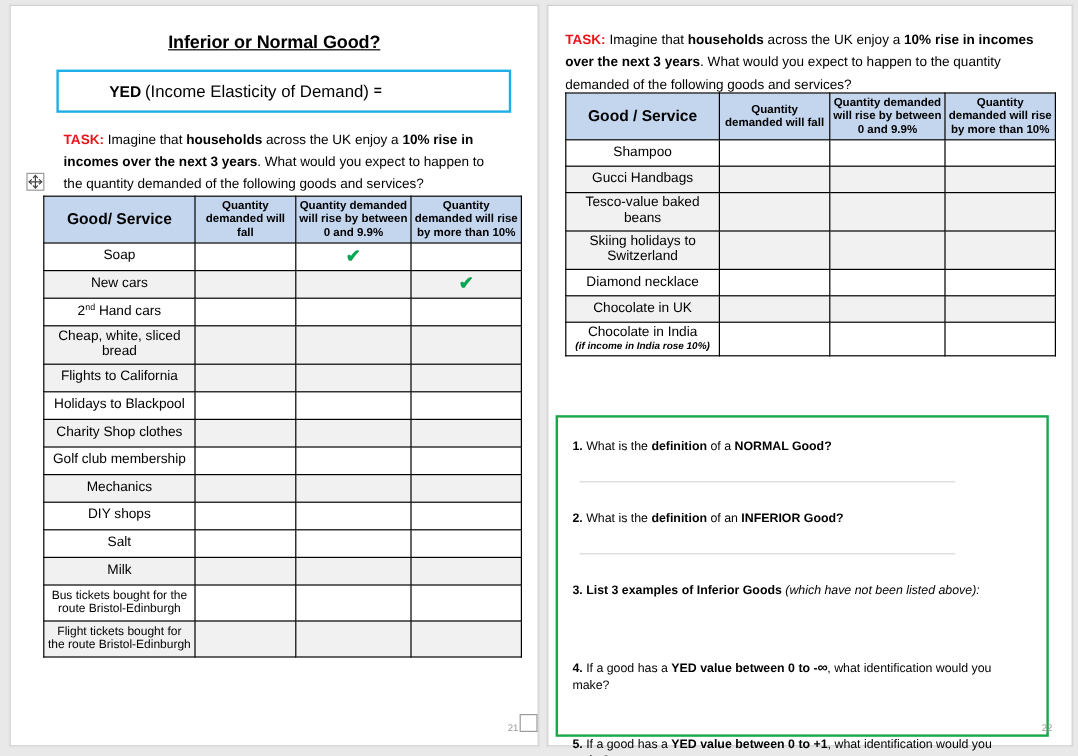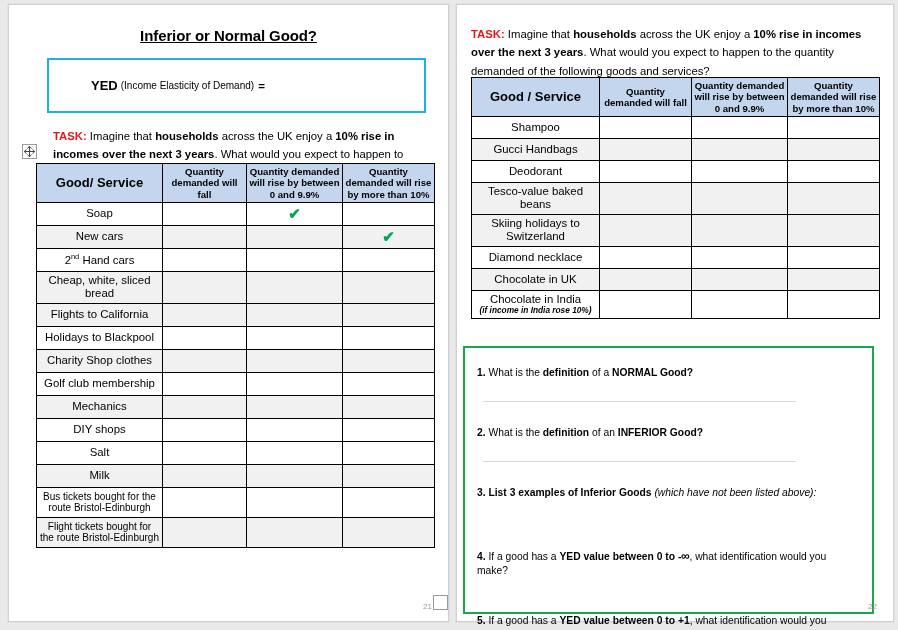--- a/index.html
+++ b/index.html
@@ -36,27 +36,27 @@
     text-decoration: underline;
     color: #000;
     margin: 22px 0 0 0;
     letter-spacing: -0.1px;
   }
 
   
   .yed-box {
     margin: 14px 22px 0 38px;
     border: 2.5px solid #1eaee8;
-    height: 55px;
+    height: 36px;
     display: flex;
     align-items: center;
     padding-left: 42px;
   }
   .yed-label { font-size: 13px; font-weight: bold; color: #000; }
-  .yed-sub   { font-size: 10px; color: #000; margin-left: 3px; }
+  .yed-sub   { font-size: 14px; color: #000; margin-left: 3px; }
   .yed-eq    { font-size: 11.5px; font-weight: bold; margin-left: 4px; }
 
   
   .task {
     font-size: 11.3px;
     line-height: 1.62;
     color: #000;
     font-weight: normal;
   }
   .task .kw   { color: #e8161a; font-weight: bold; }
@@ -347,26 +347,20 @@
             <td></td>
             <td></td>
             <td></td>
           </tr>
           <tr class="alt">
             <td class="name">Gucci Handbags</td>
             <td></td>
             <td></td>
             <td></td>
           </tr>
-          <tr>
-            <td class="name">Deodorant</td>
-            <td></td>
-            <td></td>
-            <td></td>
-          </tr>
           <tr class="alt tall">
             <td class="name">Tesco-value baked beans</td>
             <td></td>
             <td></td>
             <td></td>
           </tr>
           <tr class="alt tall">
             <td class="name">Skiing holidays to Switzerland</td>
             <td></td>
             <td></td>

